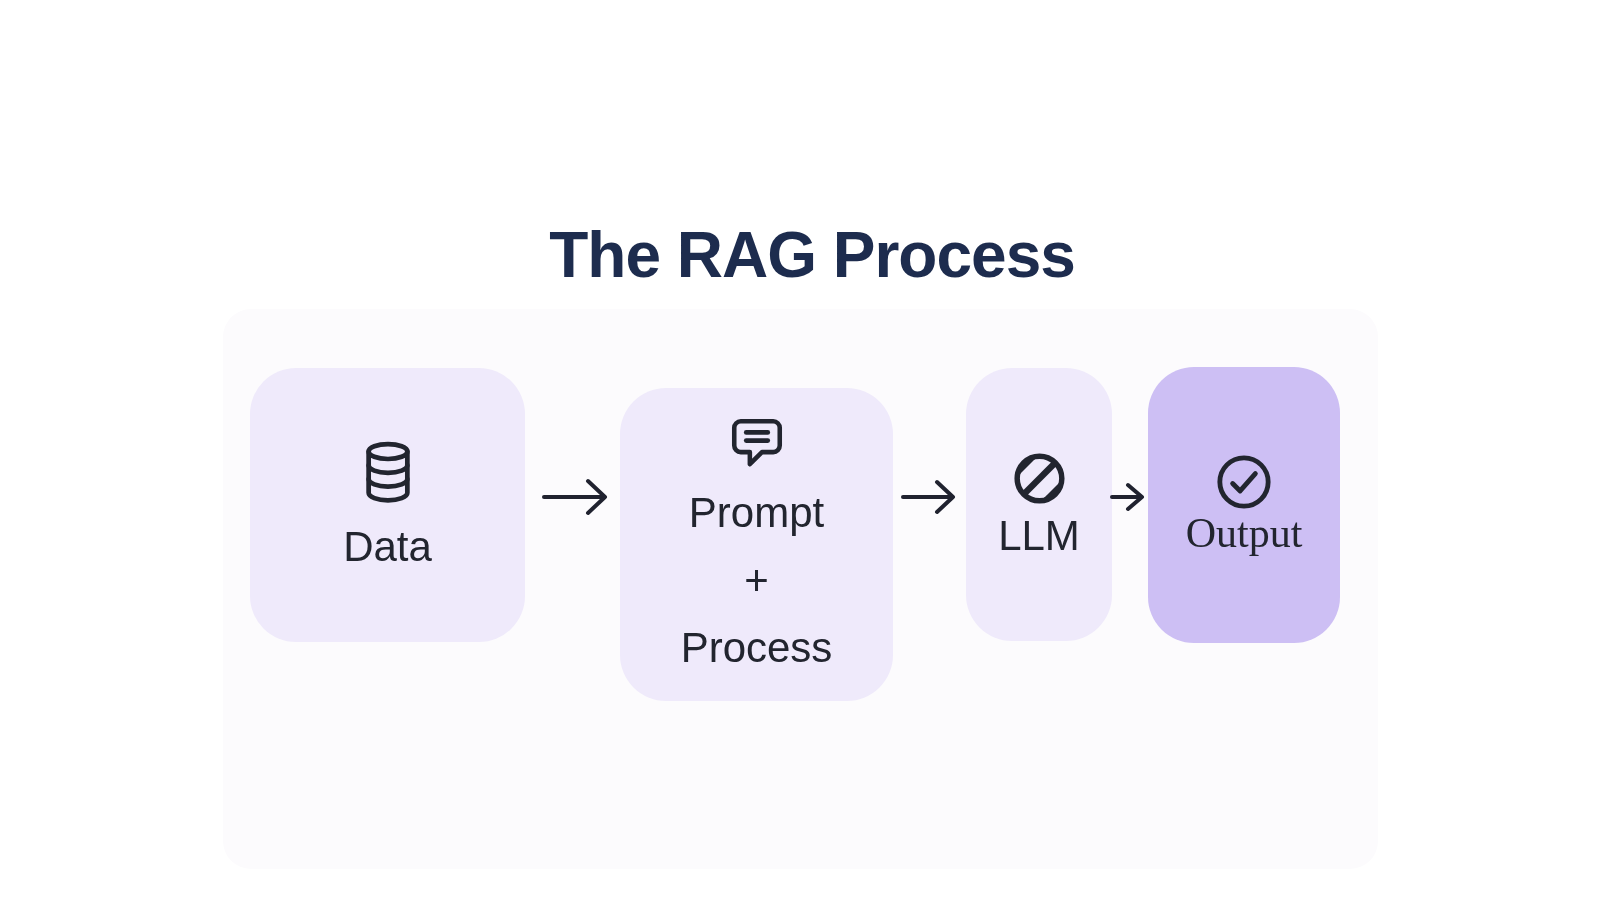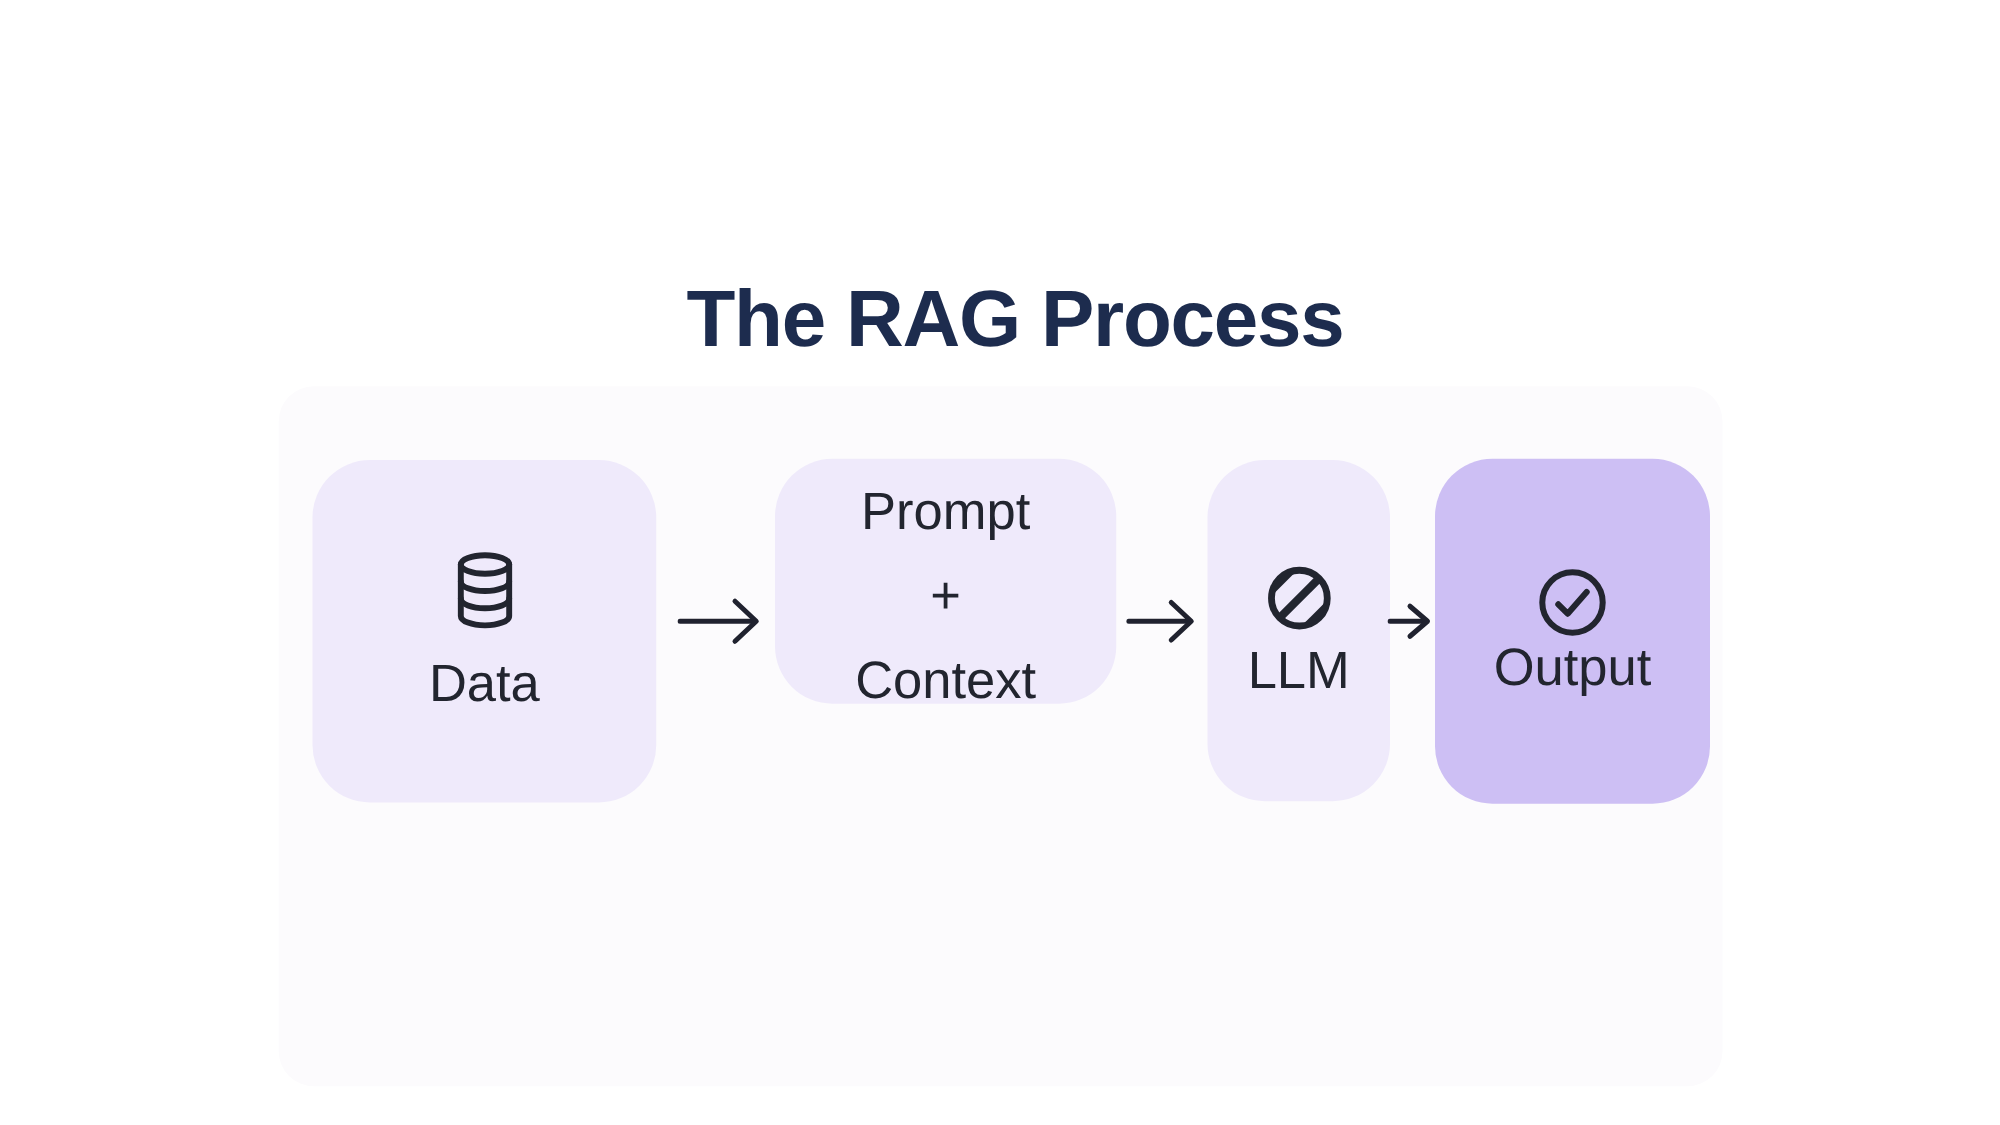--- a/index.html
+++ b/index.html
@@ -19,23 +19,23 @@
     color:#1d2c4e;
     padding-left:12px;
   }
   .box{
     position:absolute;border-radius:46px;
     display:flex;flex-direction:column;align-items:center;justify-content:center;
   }
   .box-light{background:#efeafb;}
   .box-accent{background:#cdbff4;}
   .box-data   {left:250px; top:368px; width:275px; height:274px; gap:20px;}
-  .box-prompt {left:620px; top:367px; width:273px; height:196px; gap:22px;}
+  .box-prompt {left:620px; top:388px; width:273px; height:313px; gap:22px;}
   .box-llm    {left:966px; top:368px; width:146px; height:273px; gap:6px;}
-  .box-output {left:1148px;top:367px; width:220px; height:276px; }
+  .box-output {left:1148px;top:367px; width:192px; height:276px; font-family:Liberation Serif, serif;}
   .step-label{
     color:#22252f;font-size:42px;font-weight:500;line-height:1.08;
     text-align:center;
   }
   .icon{display:block;color:#22252f;}
   .arrow{position:absolute;top:477px;display:block;color:#20222f;}
   .arrow-1{left:542px;}
   .arrow-2{left:901px;}
   .arrow-3{left:1110px;}
 </style>
@@ -64,21 +64,21 @@
   </svg>
 
   <div class="box box-light box-prompt">
     <svg class="icon" width="52" height="50" viewBox="0 0 24 23" fill="none" stroke="currentColor" stroke-width="2.1" stroke-linecap="round" stroke-linejoin="round">
       <path d="M4.5 1.5 h15 a3 3 0 0 1 3 3 v8.2 a3 3 0 0 1 -3 3 h-5.2 l-5.6 5.6 v-5.6 h-4.2 a3 3 0 0 1 -3 -3 V4.5 a3 3 0 0 1 3 -3 z"></path>
       <line x1="7" y1="6.6" x2="17" y2="6.6"></line>
       <line x1="7" y1="10.4" x2="17" y2="10.4"></line>
     </svg>
     <div class="step-label">Prompt</div>
     <div class="step-label">+</div>
-    <div class="step-label">Context</div>
+    <div class="step-label">Process</div>
   </div>
 
   <svg class="arrow arrow-2" width="56" height="40" viewBox="0 0 56 40" fill="none" stroke="currentColor" stroke-width="4" stroke-linecap="round" stroke-linejoin="round">
     <line x1="2" y1="20" x2="49" y2="20"></line>
     <path d="M36 5 L52 20 L36 35"></path>
   </svg>
 
   <div class="box box-light box-llm">
     <svg class="icon" width="57" height="57" viewBox="0 0 24 24" fill="none" stroke="currentColor" stroke-width="2.3" stroke-linecap="butt">
       <defs>

